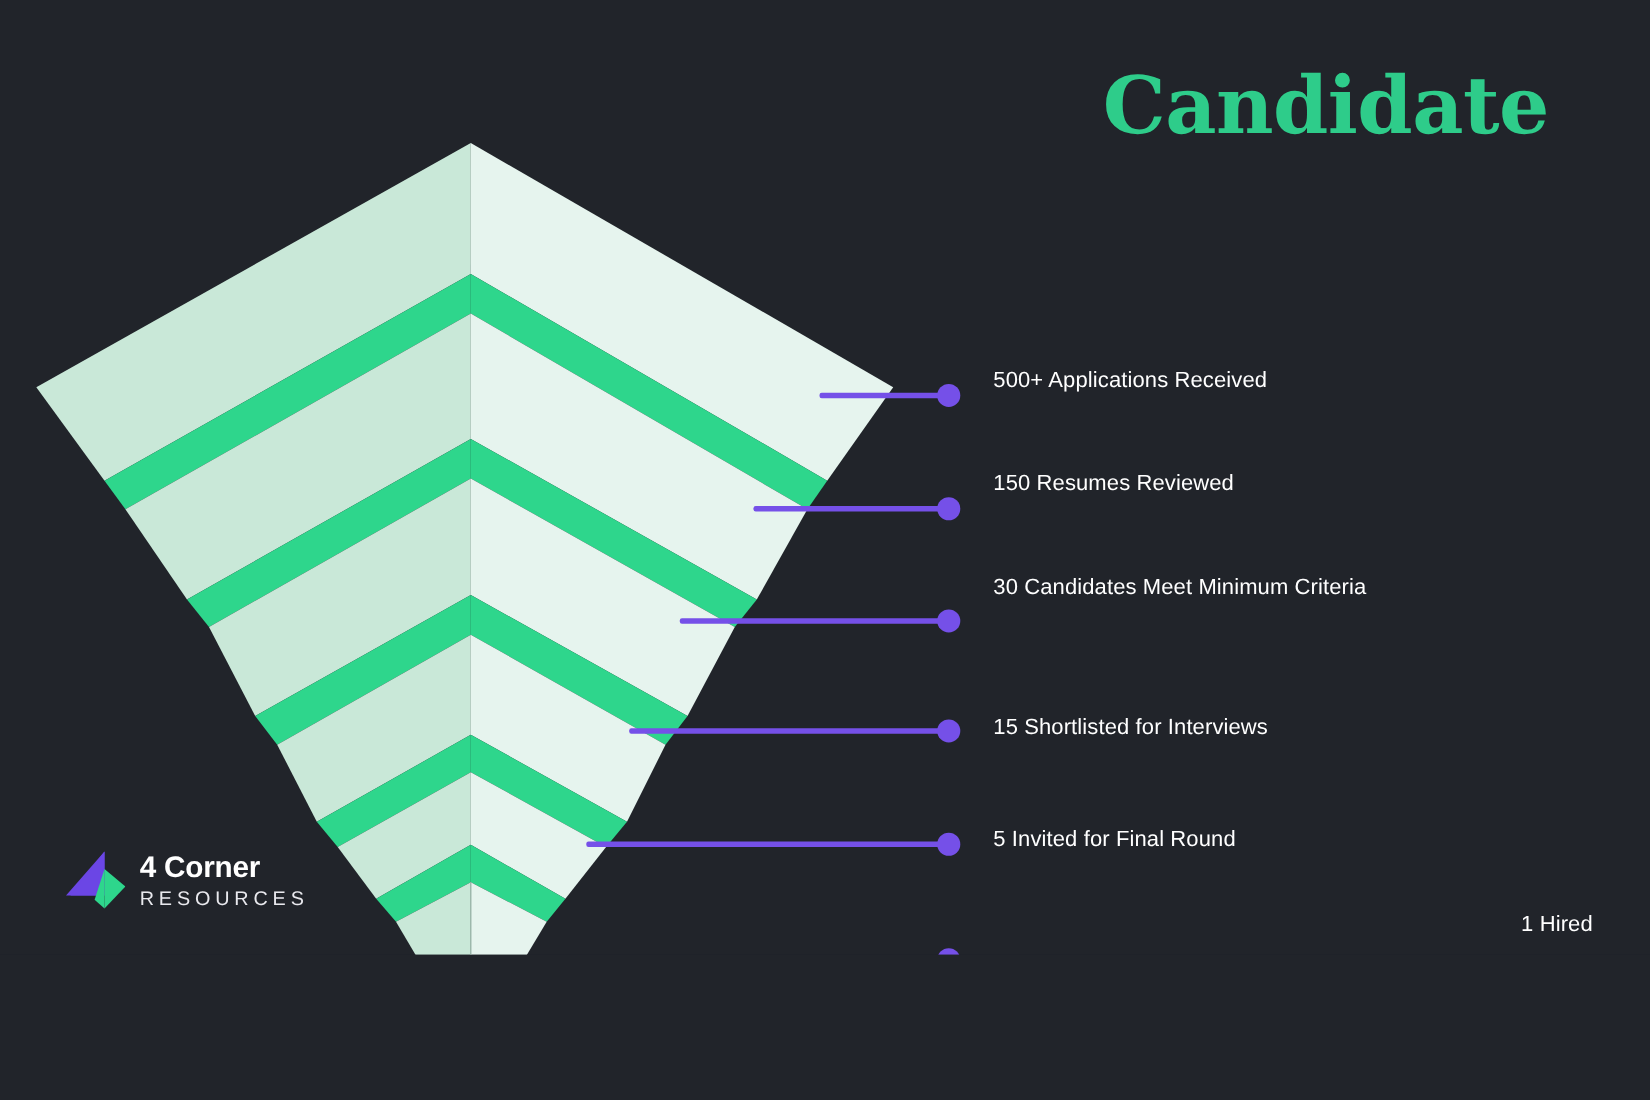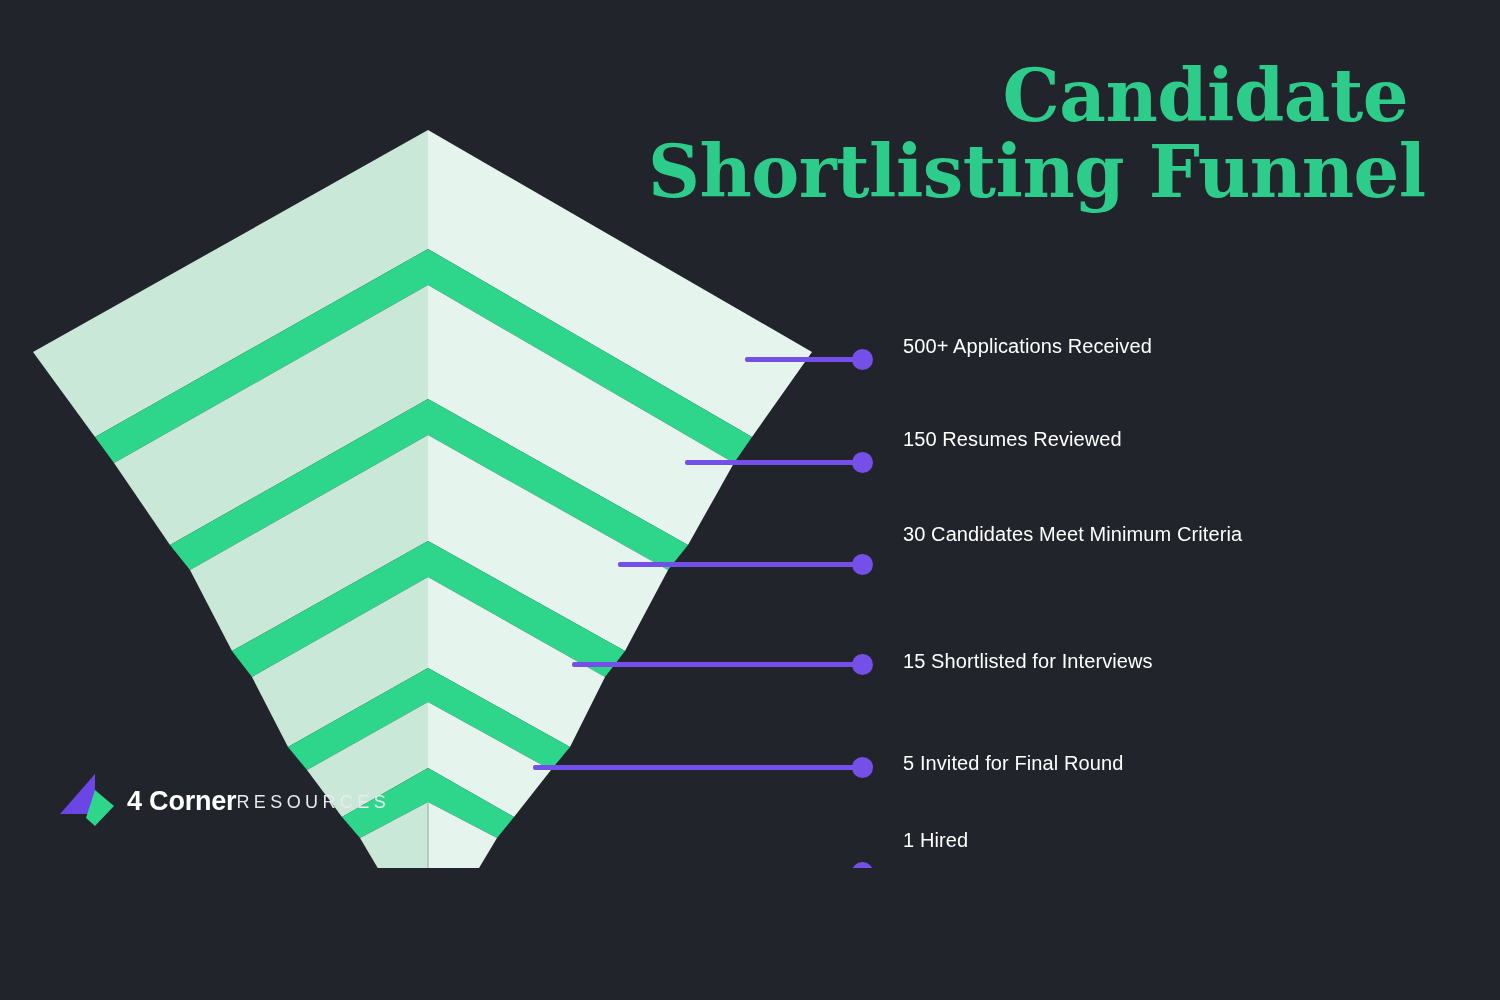--- a/index.html
+++ b/index.html
@@ -80,21 +80,21 @@
   
   #logo {
     position: absolute;
     left: 58px;
     bottom: 38px;
     display: flex;
     align-items: center;
     gap: 13px;
   }
   #logo-mark { display: block; }
-  #logo-words { display: flex; }
+  #logo-words { display: flex; flex-direction: column; }
   #logo-name {
     color: #ffffff;
     font-family: "Liberation Sans", sans-serif;
     font-size: 27px;
     font-weight: 600;
     line-height: 1.05;
     letter-spacing: -0.2px;
   }
   #logo-sub {
     color: #e9e9ee;
@@ -143,21 +143,20 @@
     </g>
     <g>
       <polygon fill="#c9e8d8" points="360,838 428,802 428,953"></polygon>
       <polygon fill="#e6f4ee" points="497,838 428,802 428,953"></polygon>
       <line x1="428" y1="802" x2="428" y2="953" stroke="#9ab5a8" stroke-width="1.2"></line>
     </g>
   </svg>
 
   <div id="title-block">
     <span class="tline">Candidate</span>
-    <span class="tline">Shortlisting Funnel</span>
   </div>
 
   <div class="label-row">
     <div class="conn-line" style="left: 745px; top: 356.5px; width: 117px;"></div>
     <div class="conn-dot" style="left: 851.5px; top: 348.5px;"></div>
     <div class="label-text" style="top: 334px;">500+ Applications Received</div>
   </div>
   <div class="label-row">
     <div class="conn-line" style="left: 685px; top: 459.5px; width: 177px;"></div>
     <div class="conn-dot" style="left: 851.5px; top: 451.5px;"></div>
@@ -174,21 +173,21 @@
     <div class="label-text" style="top: 649px;">15 Shortlisted for Interviews</div>
   </div>
   <div class="label-row">
     <div class="conn-line" style="left: 533px; top: 764.5px; width: 329px;"></div>
     <div class="conn-dot" style="left: 851.5px; top: 756.5px;"></div>
     <div class="label-text" style="top: 751px;">5 Invited for Final Round</div>
   </div>
   <div class="label-row">
     <div class="conn-line" style="left: 478px; top: 869.5px; width: 384px;"></div>
     <div class="conn-dot" style="left: 851.5px; top: 861.5px;"></div>
-    <div class="label-text" style="top: 828px;">1 Hired</div>
+    <div class="label-text" style="top: 828px; text-align: right;">1 Hired</div>
   </div>
 
   <div id="logo">
     <svg id="logo-mark" width="56" height="58" viewBox="0 0 56 58">
       <polygon fill="#6b46e5" points="37,2 37,42 2,42"></polygon>
       <polygon fill="#6b46e5" points="37,2 37,42 6,42"></polygon>
       <polygon fill="#2ed68c" points="37,18 56,34 37,54"></polygon>
       <polygon fill="#2ed68c" points="37,18 37,54 28,46"></polygon>
     </svg>
     <div id="logo-words">

